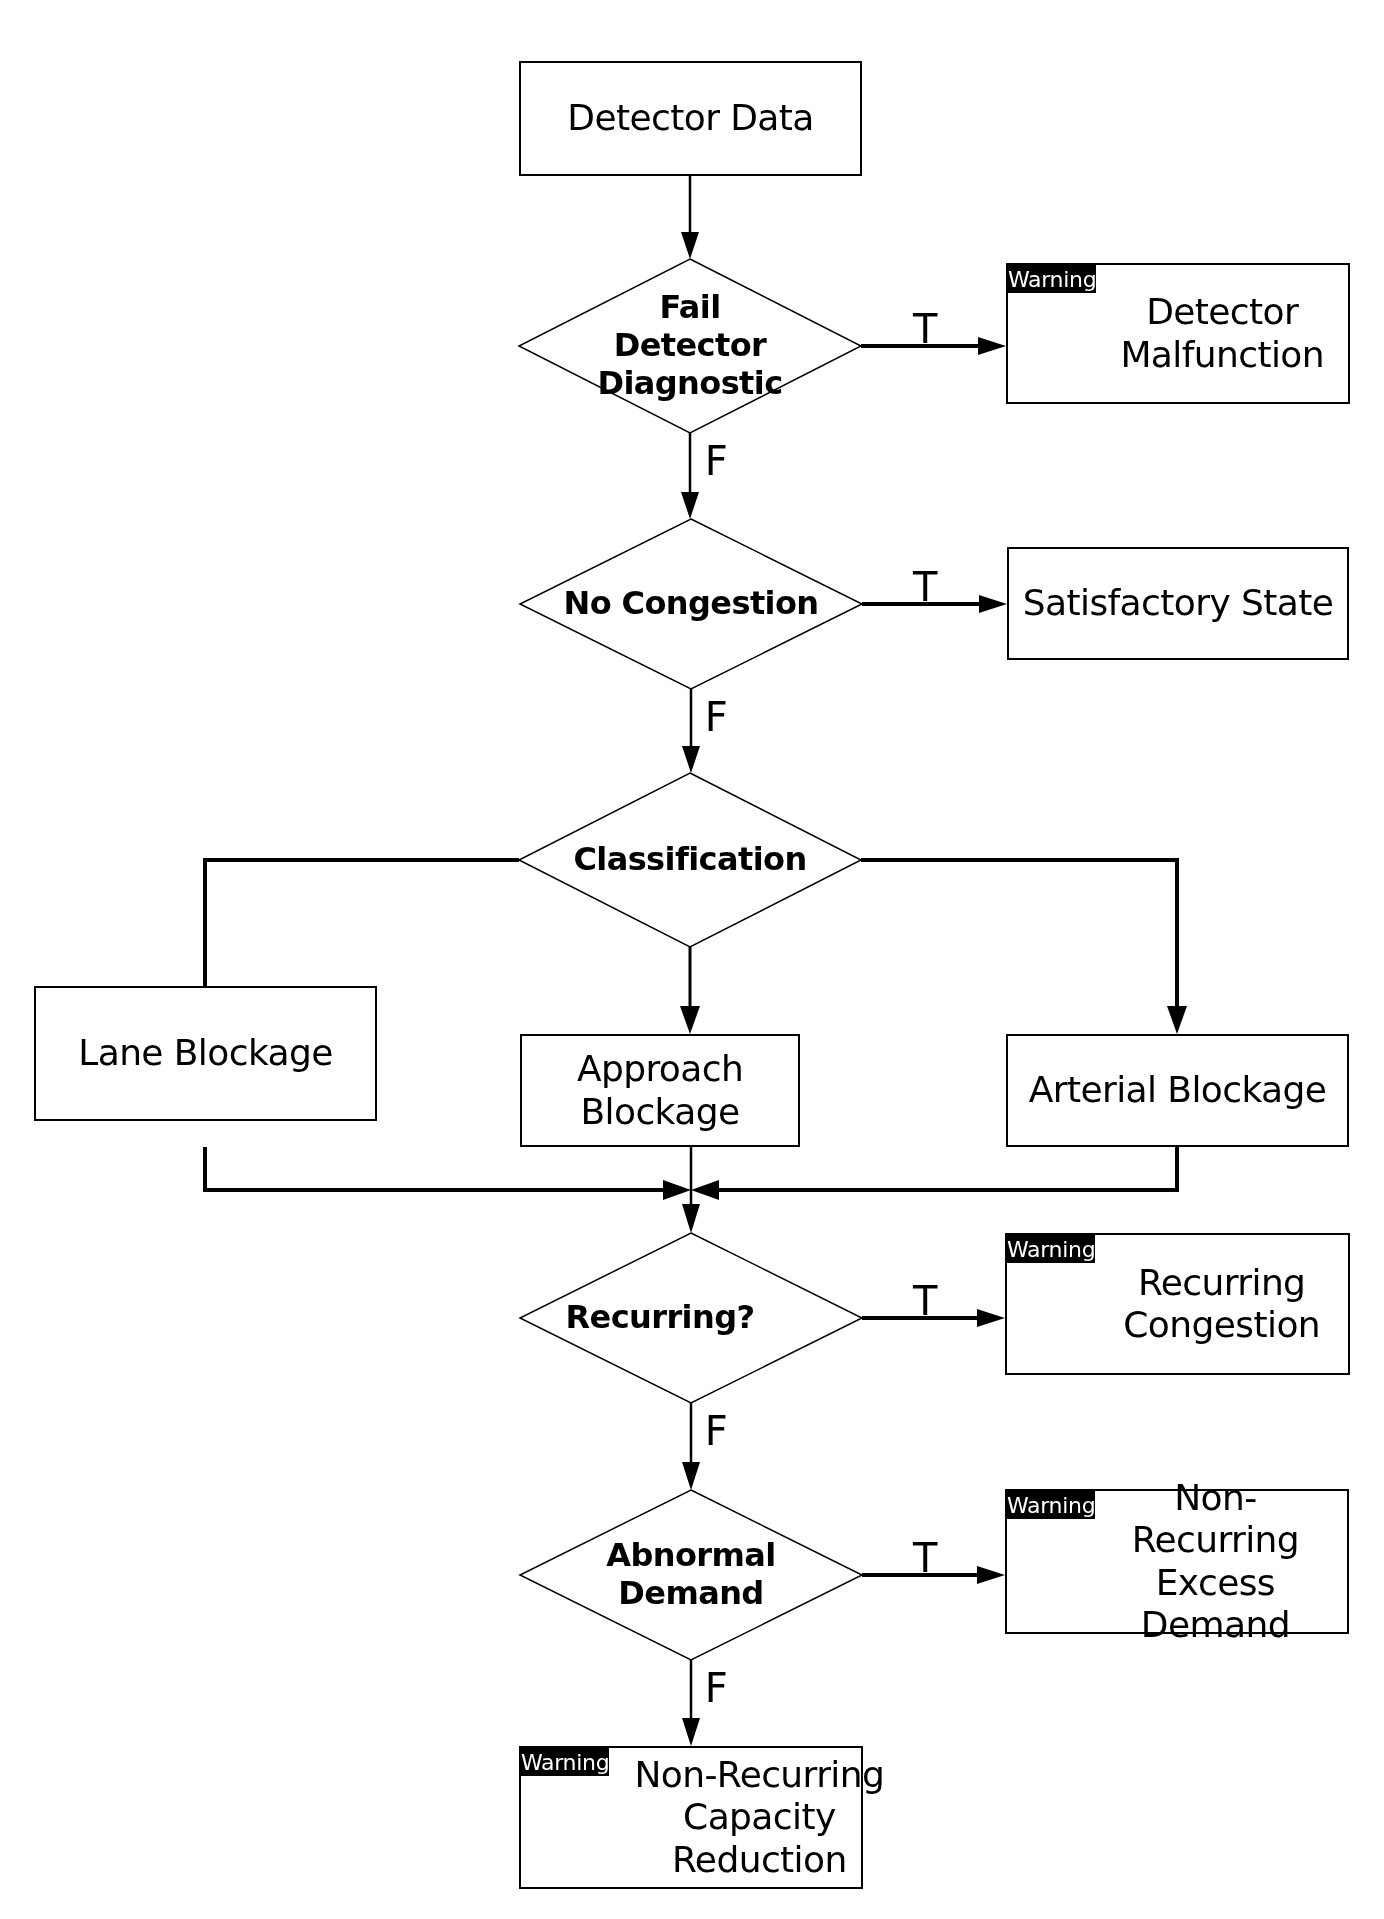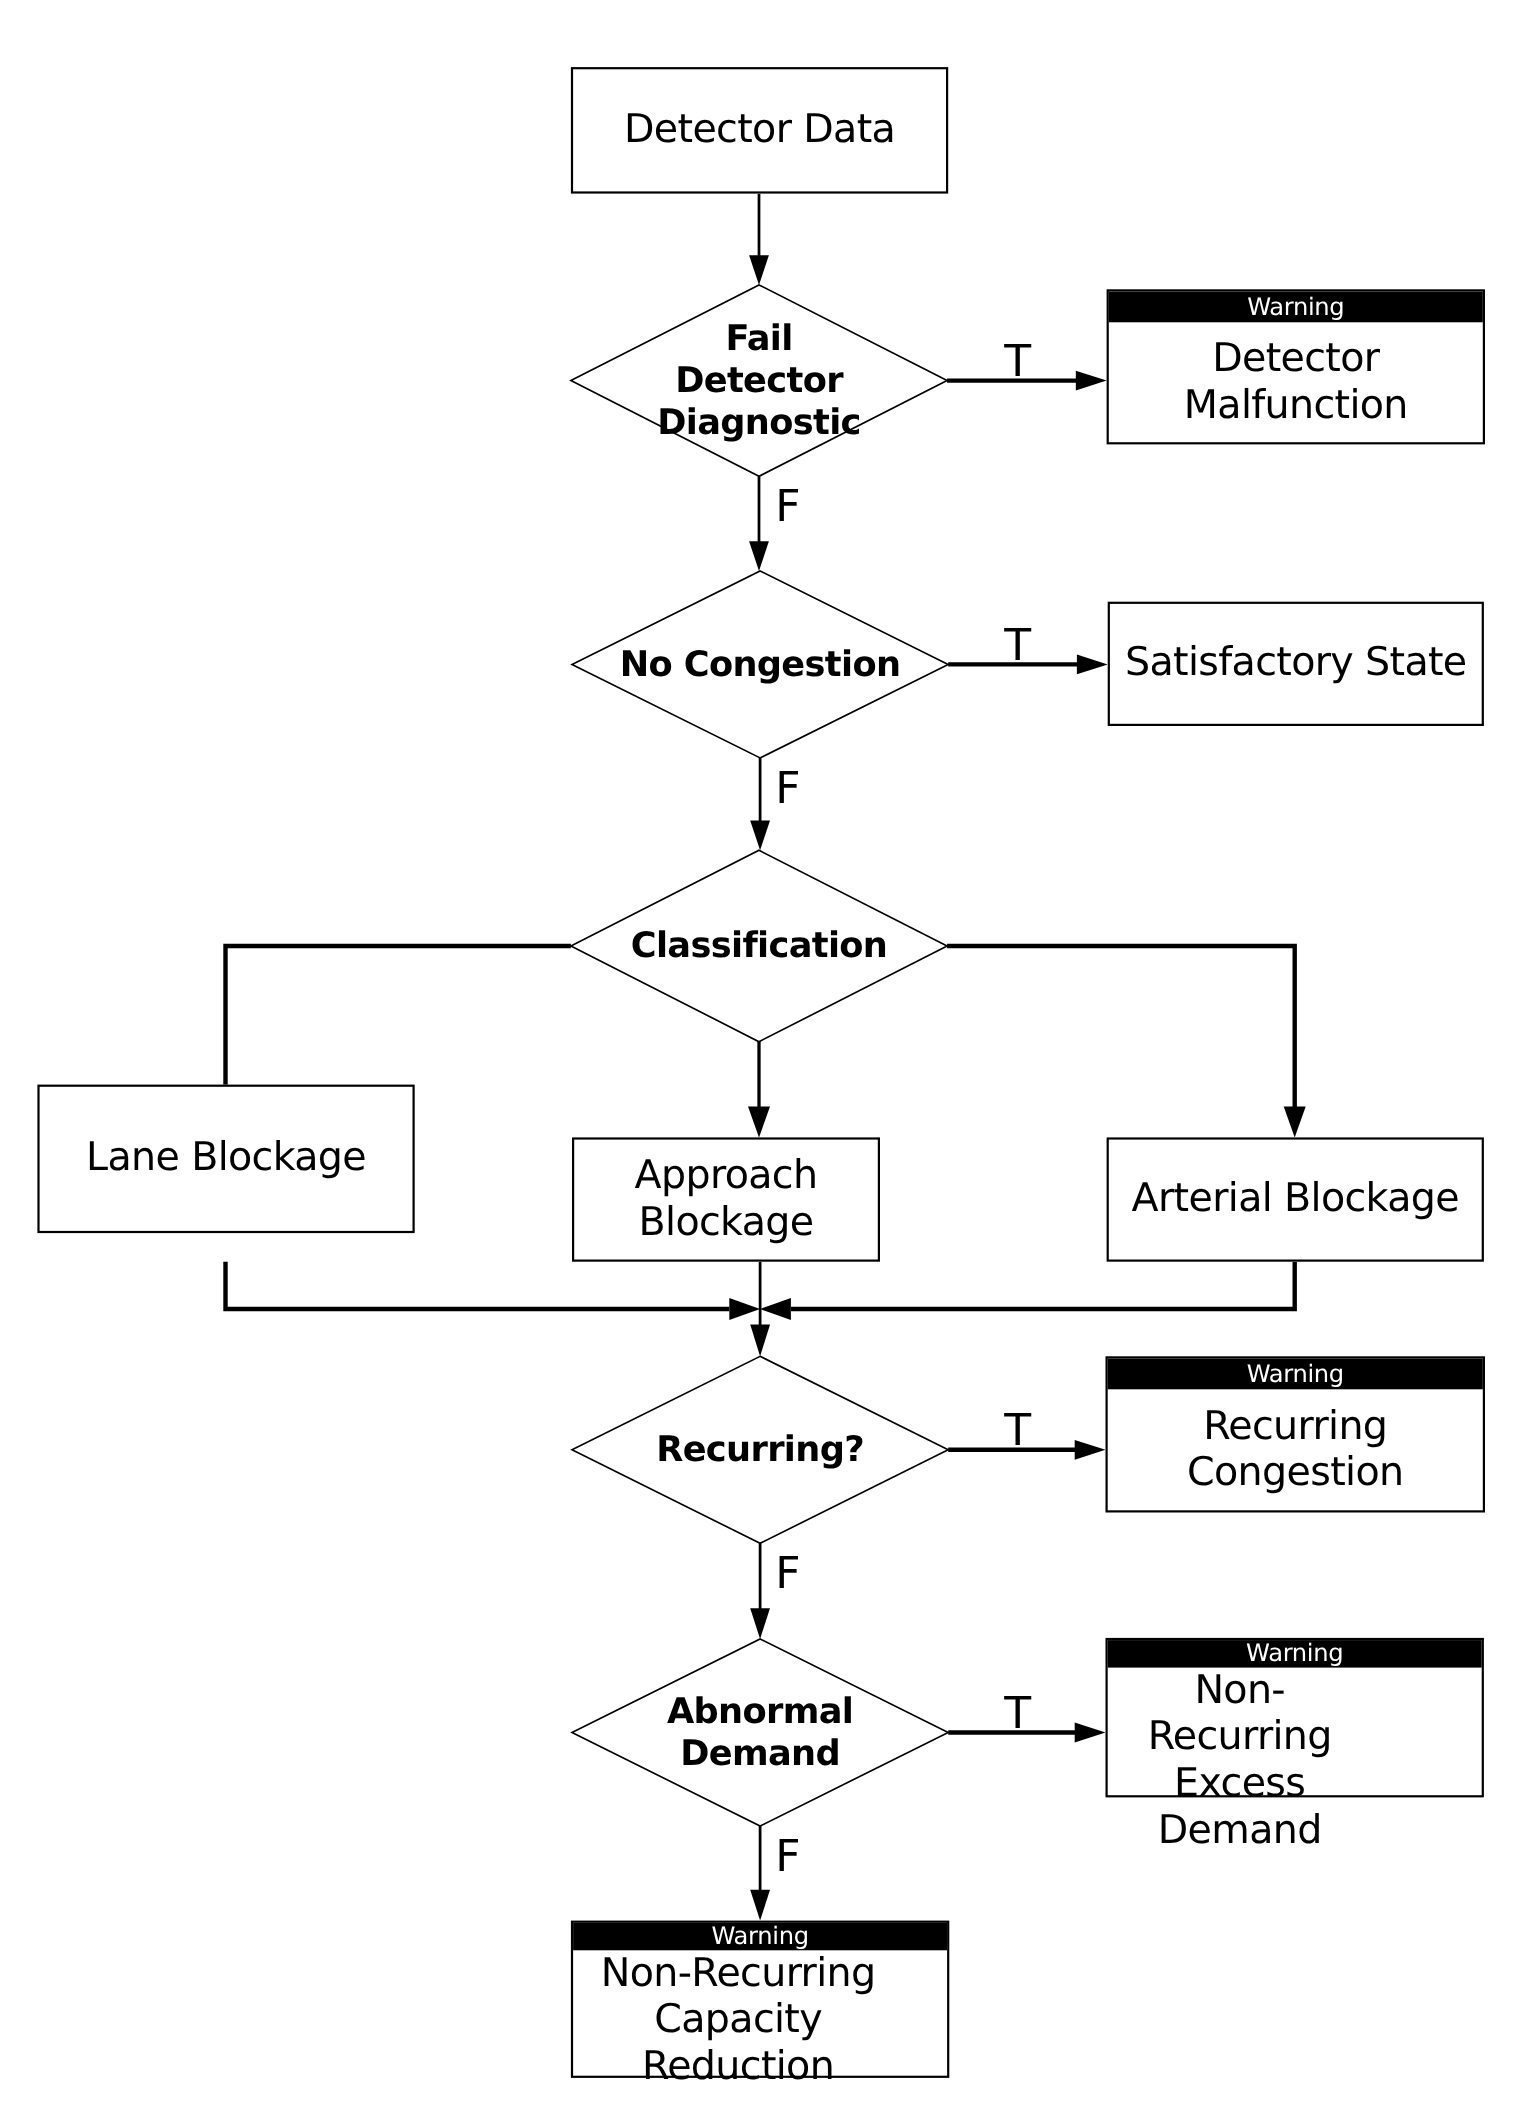--- a/index.html
+++ b/index.html
@@ -21,21 +21,21 @@
 
   .pbox{
     position:absolute;box-sizing:border-box;
     border:2px solid #000;background:#fff;
     display:flex;align-items:center;justify-content:center;
     text-align:center;
   }
   .wbox{
     position:absolute;box-sizing:border-box;
     border:2px solid #000;background:#fff;
-    display:flex;flex-direction:column;
+    display:flex;flex-direction:row;
   }
   .wbox .whead{
     height:28px;background:#000;color:#fff;
     display:flex;align-items:center;justify-content:center;
     font-size:22px;letter-spacing:-0.3px;
   }
   .wbox .wbody{
     flex:1;display:flex;align-items:center;justify-content:flex-start;
     text-align:center;
   }
@@ -156,21 +156,21 @@
   <div class="wbox" style="left:519px;top:1746px;width:344px;height:143px;">
     <div class="whead">Warning</div>
     <div class="wbody">
         <div class="nodelabel wrap300">Non-Recurring Capacity Reduction</div>
       </div>
   </div>
 
   <div class="dlabel wrap220" style="left:690px;top:346px;">Fail Detector Diagnostic</div>
   <div class="dlabel" style="left:691px;top:604px;">No Congestion</div>
   <div class="dlabel" style="left:690px;top:860px;text-align:center;">Classification</div>
-  <div class="dlabel" style="left:691px;top:1318px;">Recurring?</div>
+  <div class="dlabel" style="left:660px;top:1318px;">Recurring?</div>
   <div class="dlabel" style="left:691px;top:1575px;">Abnormal Demand</div>
 
   <div class="tf" style="left:925px;top:329px;">T</div>
   <div class="tf" style="left:716px;top:461px;">F</div>
   <div class="tf" style="left:925px;top:587px;">T</div>
   <div class="tf" style="left:716px;top:717px;">F</div>
   <div class="tf" style="left:925px;top:1301px;">T</div>
   <div class="tf" style="left:716px;top:1431px;">F</div>
   <div class="tf" style="left:925px;top:1558px;">T</div>
   <div class="tf" style="left:716px;top:1688px;">F</div>

